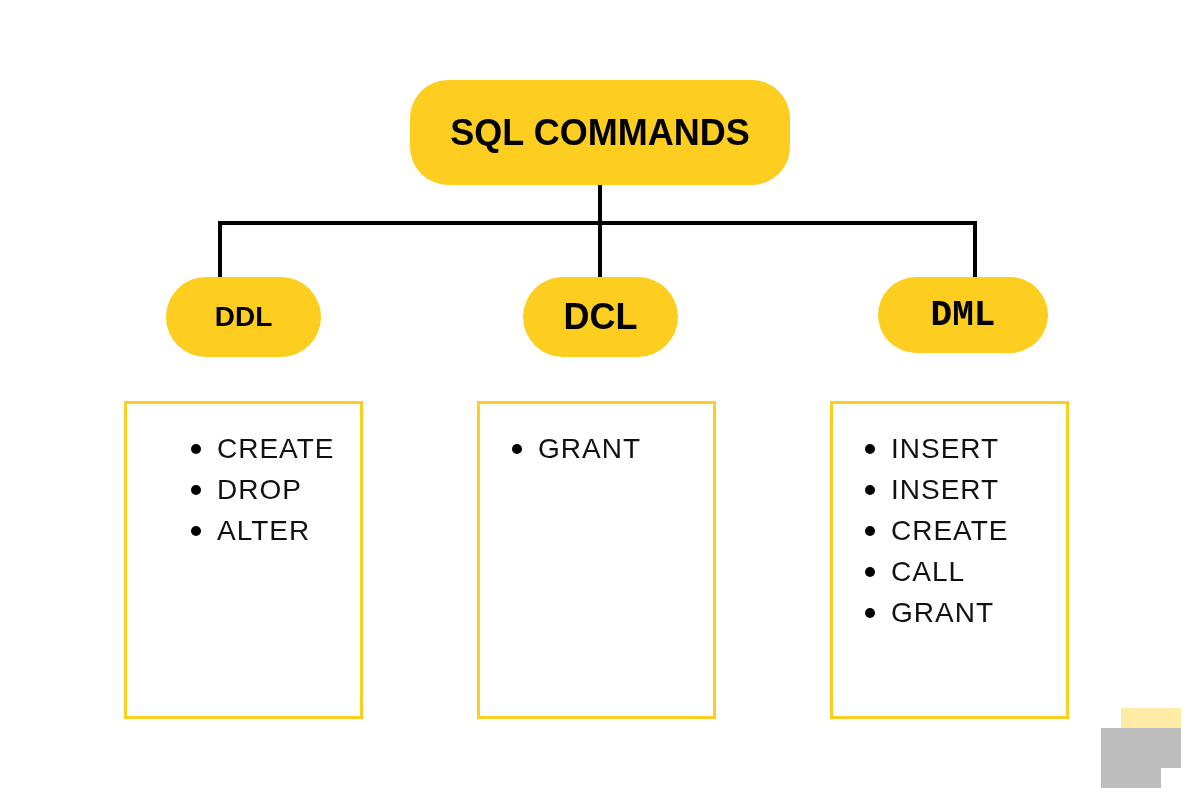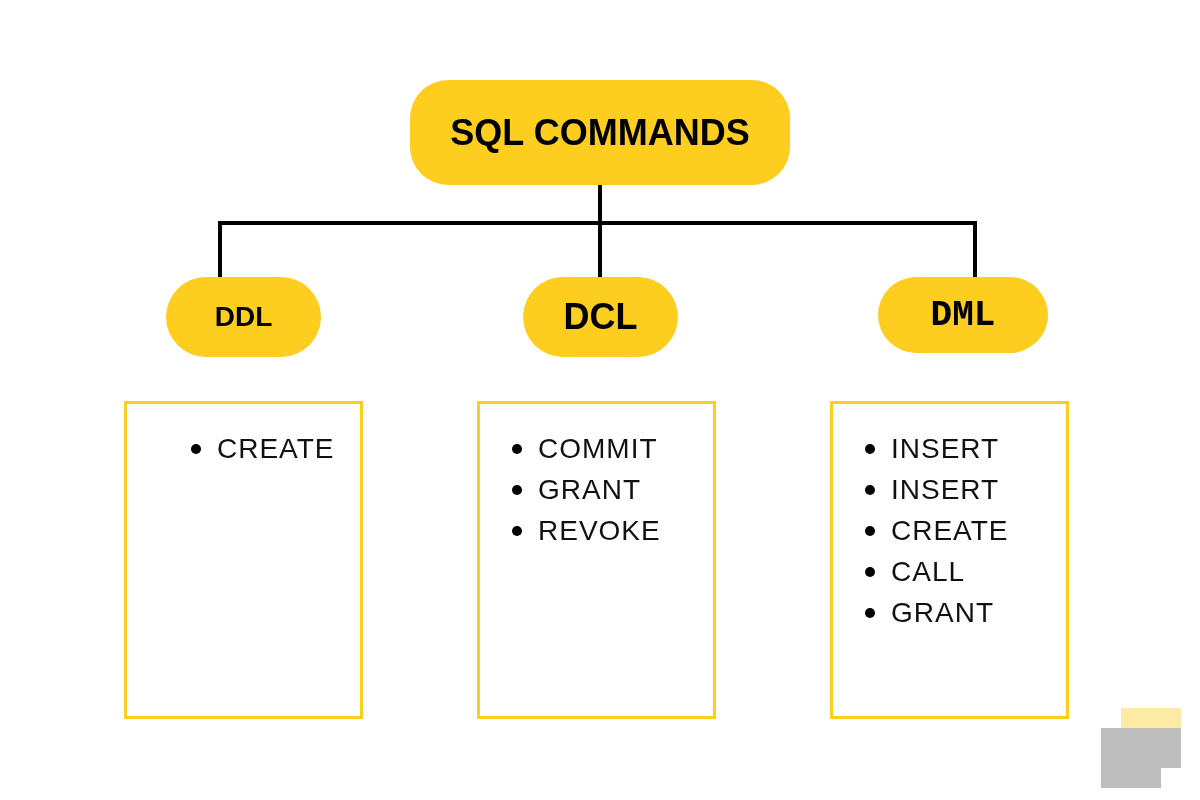--- a/index.html
+++ b/index.html
@@ -60,28 +60,28 @@
 <div id="cat-1" class="pill">
   <span>DCL</span>
 </div>
 <div id="cat-2" class="pill">
   <span>DML</span>
 </div>
 
 <div id="box-0" class="box">
   <ul>
     <li><span class="dot"></span><span>CREATE</span></li>
+    <li><span class="dot"></span><span>DROP</span></li>
+    <li><span class="dot"></span><span>ALTER</span></li>
   </ul>
 </div>
 
 <div id="box-1" class="box">
   <ul>
-    <li><span class="dot"></span><span>COMMIT</span></li>
     <li><span class="dot"></span><span>GRANT</span></li>
-    <li><span class="dot"></span><span>REVOKE</span></li>
   </ul>
 </div>
 
 <div id="box-2" class="box">
   <ul>
     <li><span class="dot"></span><span>INSERT</span></li>
     <li><span class="dot"></span><span>INSERT</span></li>
     <li><span class="dot"></span><span>CREATE</span></li>
     <li><span class="dot"></span><span>CALL</span></li>
     <li><span class="dot"></span><span>GRANT</span></li>

